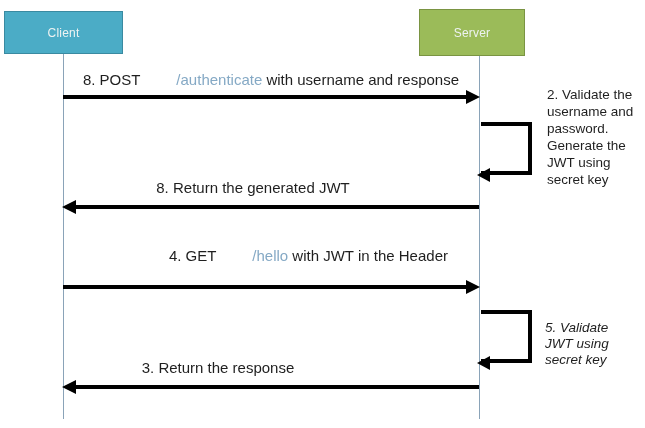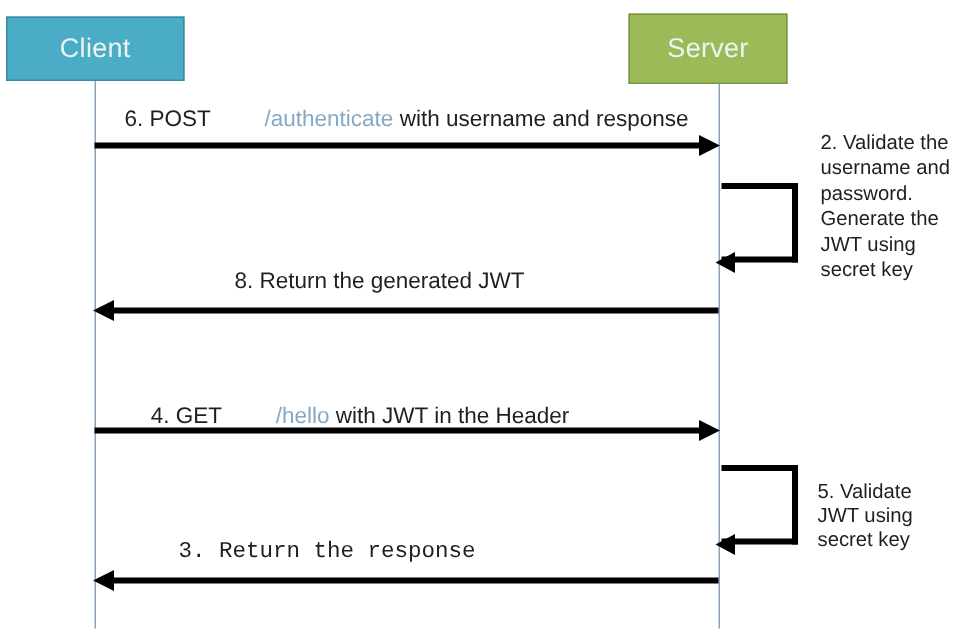--- a/index.html
+++ b/index.html
@@ -2,21 +2,21 @@
 <html style="--client_fill: #4bacc6; --client_border: #3a8aa1; --server_fill: #9bbb59; --server_border: #7a9442; --actor_text: #eef3f2; --endpoint_text: #85a9c5; --message_text: #1f1f1f; --lifeline: #8aa3b8; --arrow: #000000; --background: #ffffff;"><head>
 <meta charset="utf-8">
 <style>
   html,body{margin:0;padding:0;background:#fff;}
   .diagram{
     position:relative;width:645px;height:428px;background:var(--background);
     font-family:"Liberation Sans", sans-serif;color:var(--message_text);overflow:hidden;
   }
   .actor{
     position:absolute;display:flex;align-items:center;justify-content:center;
-    font-size:18px;letter-spacing:.2px;box-sizing:border-box;
+    font-size:12px;letter-spacing:.2px;box-sizing:border-box;
   }
   .actor.client{
     left:4px;top:11px;width:119px;height:43px;
     background:var(--client_fill);border:1.5px solid var(--client_border);color:var(--actor_text);
   }
   .actor.server{
     left:419px;top:9px;width:106px;height:47px;
     background:var(--server_fill);border:1.5px solid var(--server_border);color:var(--actor_text);
   }
   .lifeline{position:absolute;width:1px;background:var(--lifeline);}
@@ -38,39 +38,39 @@
     position:absolute;left:481px;width:51px;height:53px;box-sizing:border-box;
     border:4px solid var(--arrow);border-left:none;
   }
   .self-loop .head{
     position:absolute;left:-4px;top:42px;width:0;height:0;
     border-top:7px solid transparent;border-bottom:7px solid transparent;
     border-right:13px solid var(--arrow);
   }
   .side-note{position:absolute;font-size:13.5px;color:var(--message_text);}
   .side-note.note-2{left:547px;top:86px;line-height:17px;width:100px;}
-  .side-note.note-5{left:545px;top:320px;line-height:16px;width:95px;}
+  .side-note.note-5{left:545px;top:320px;line-height:16px;width:95px;font-style:italic;}
 </style>
 </head>
 <body>
 
 <div class="diagram">
 
   <div class="actor client">
     <span>Client</span>
   </div>
   <div class="actor server">
     <span>Server</span>
   </div>
 
   <div class="lifeline client-line"></div>
   <div class="lifeline server-line"></div>
 
   <div class="msg-label" style="left:63px;top:71px;">
-    <span>6. POST </span><span class="endpoint">/authenticate</span><span> with username and response</span>
+    <span>8. POST </span><span class="endpoint">/authenticate</span><span> with username and response</span>
   </div>
   <div class="arrow right" style="top:90px;">
     <i class="bar"></i>
     <i class="head"></i>
   </div>
 
   <div class="self-loop" style="top:122px;">
     <i class="head"></i>
   </div>
   <div class="side-note note-2">
@@ -83,38 +83,38 @@
   </div>
 
   <div class="msg-label" style="left:45px;top:179px;">
     <span>8. Return the generated JWT</span>
   </div>
   <div class="arrow left" style="top:200px;">
     <i class="head"></i>
     <i class="bar"></i>
   </div>
 
-  <div class="msg-label" style="left:32px;top:269px;">
+  <div class="msg-label" style="left:32px;top:247px;text-align:right;">
     <span>4. GET </span><span class="endpoint">/hello</span><span> with JWT in the Header</span>
   </div>
   <div class="arrow right" style="top:280px;">
     <i class="bar"></i>
     <i class="head"></i>
   </div>
 
   <div class="self-loop" style="top:310px;">
     <i class="head"></i>
   </div>
   <div class="side-note note-5">
     <div>5. Validate</div>
     <div>JWT using</div>
     <div>secret key</div>
   </div>
 
-  <div class="msg-label" style="left:10px;top:359px;font-family:Liberation Mono, monospace;">
+  <div class="msg-label" style="left:10px;top:359px;">
     <span>3. Return the response</span>
   </div>
   <div class="arrow left" style="top:380px;">
     <i class="head"></i>
     <i class="bar"></i>
   </div>
 
 </div>
 
 </body></html>

